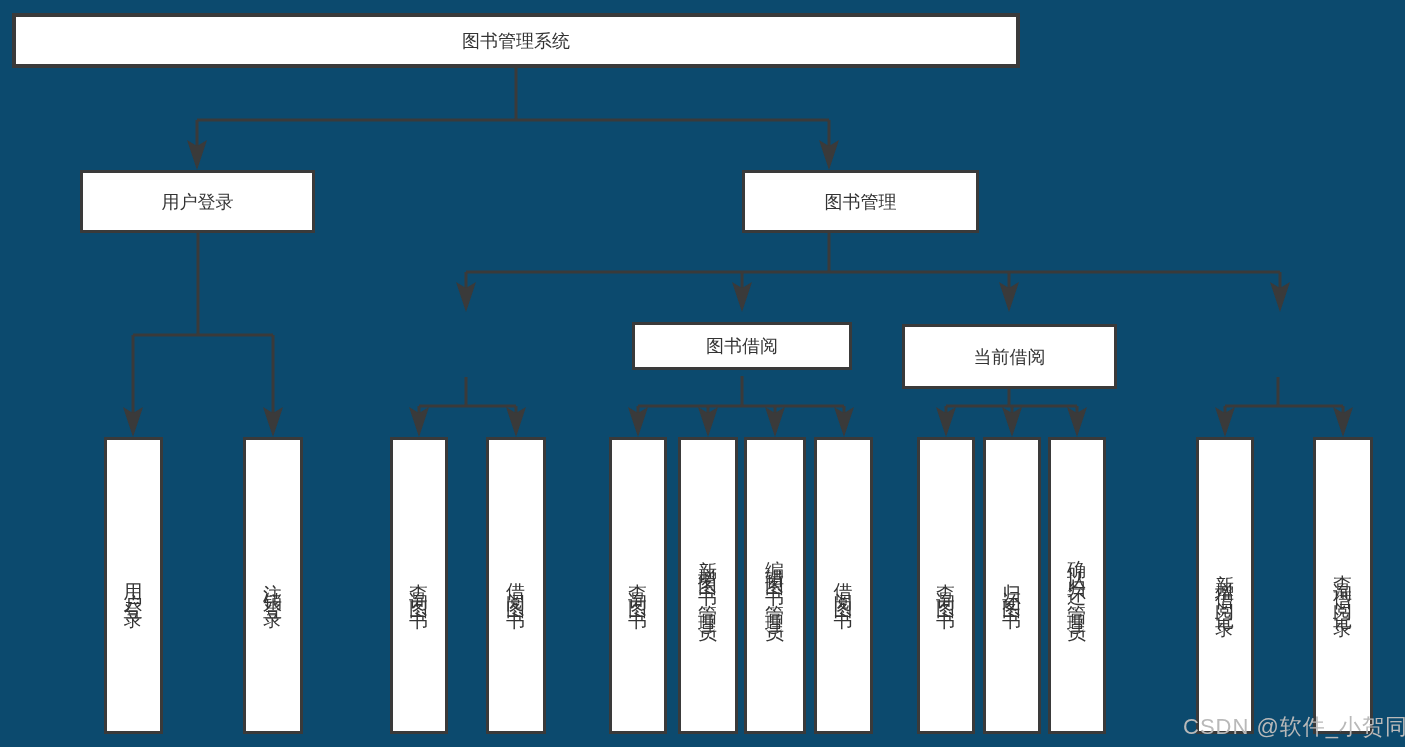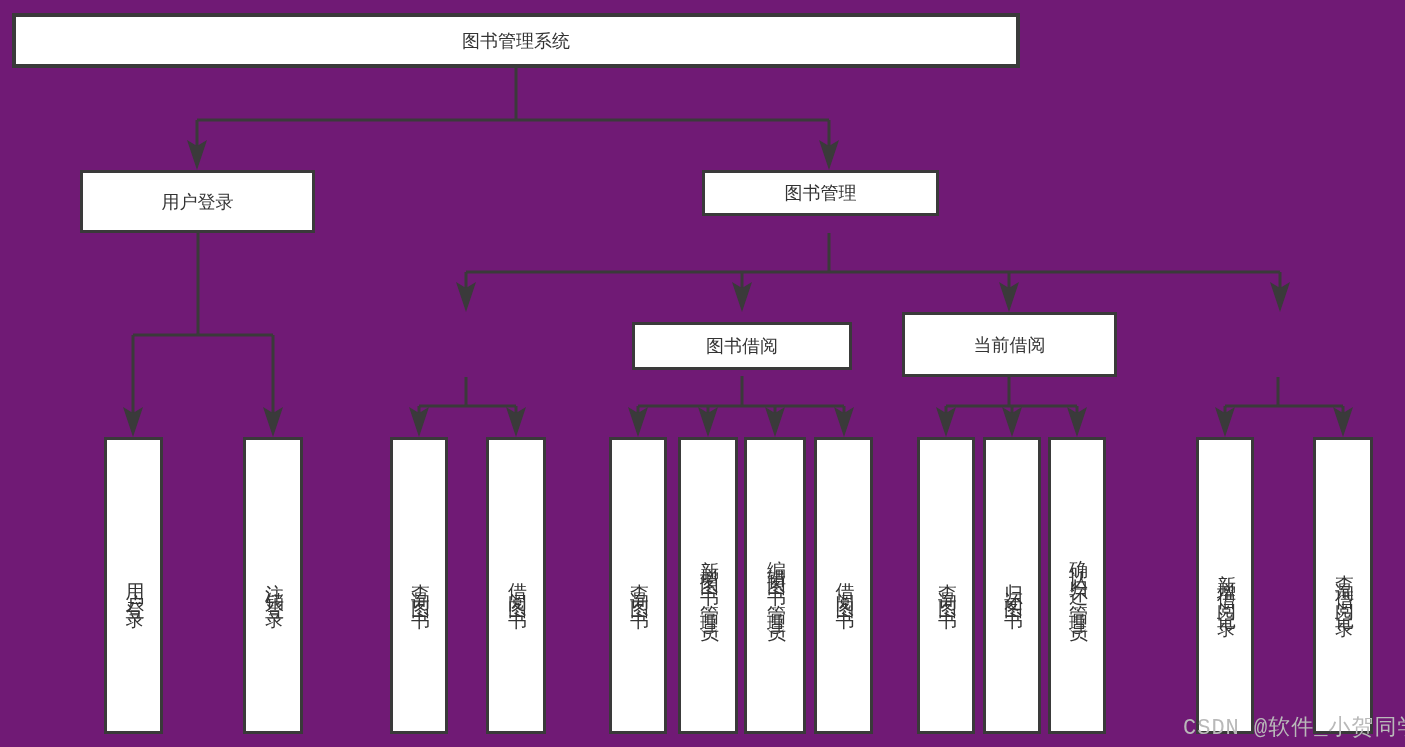--- a/index.html
+++ b/index.html
@@ -5,23 +5,22 @@
   html, body {
     margin: 0;
     padding: 0;
     background: #ffffff;
     font-family: "Liberation Sans", "DejaVu Sans", sans-serif;
   }
   .canvas {
     position: relative;
     width: 1405px;
     height: 747px;
-    background: #701a75;
+    background: #0c4a6e;
     overflow: hidden;
-    font-family: Liberation Mono, monospace;
   }
   .connector-layer {
     position: absolute;
     left: 0; top: 0;
     width: 1405px;
     height: 747px;
   }
   .node {
     position: absolute;
     box-sizing: border-box;
@@ -105,28 +104,28 @@
     </g>
   </svg>
 
   <div class="node root" style="left:12px;top:13px;width:1008px;height:55px">
     <span class="lbl">图书管理系统</span>
   </div>
 
   <div class="node" style="left:80px;top:170px;width:235px;height:63px">
     <span class="lbl">用户登录</span>
   </div>
-  <div class="node" style="left:702px;top:170px;width:237px;height:46px">
+  <div class="node" style="left:742px;top:170px;width:237px;height:63px">
     <span class="lbl">图书管理</span>
   </div>
 
   <div class="node" style="left:632px;top:322px;width:220px;height:48px">
     <span class="lbl">图书借阅</span>
   </div>
-  <div class="node" style="left:902px;top:312px;width:215px;height:65px">
+  <div class="node" style="left:902px;top:324px;width:215px;height:65px">
     <span class="lbl">当前借阅</span>
   </div>
 
   <div class="node vert" style="left:104px;top:437px;width:59px;height:297px">
     <span class="lbl">用户登录</span>
   </div>
   <div class="node vert" style="left:243px;top:437px;width:60px;height:297px">
     <span class="lbl">注销登录</span>
   </div>
 

